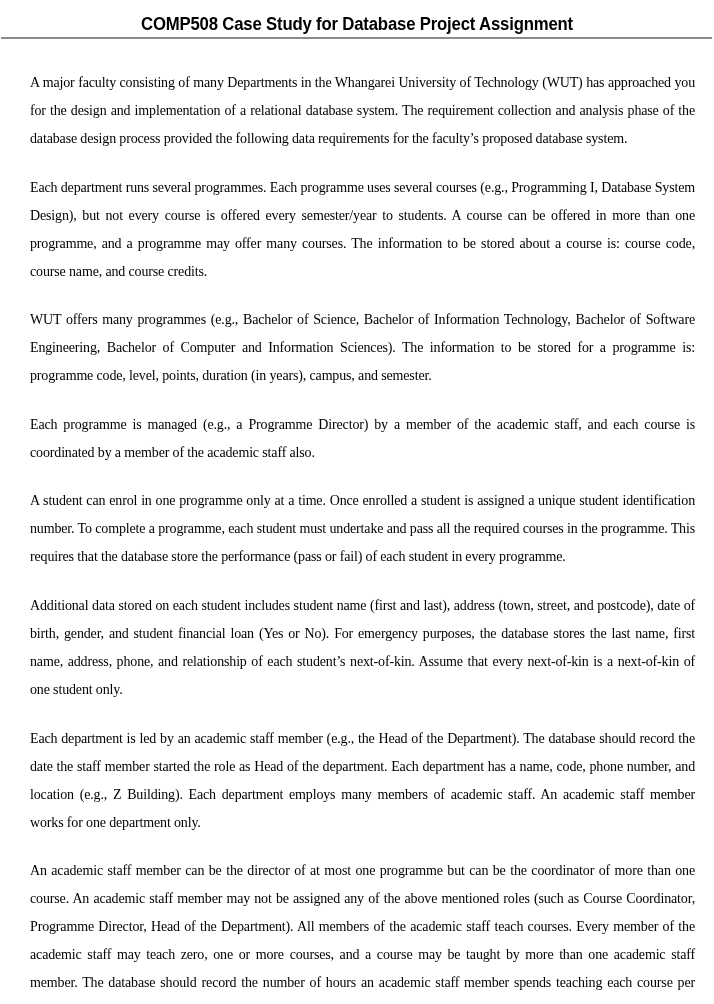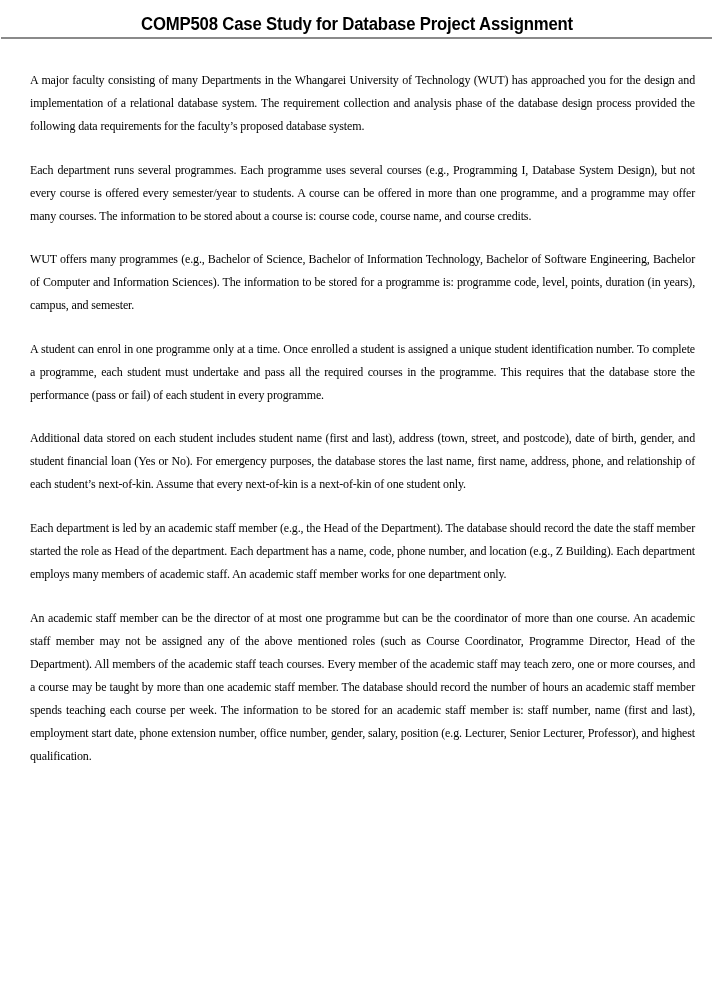--- a/index.html
+++ b/index.html
@@ -45,38 +45,39 @@
       background: #8a8a8a;
     }
     .content {
       position: absolute;
       left: 30px;
       top: 69px;
       width: 665px;
     }
     .para {
       font-family: "Liberation Serif", "DejaVu Serif", serif;
-      font-size: 12px;
-      line-height: 23px;
+      font-size: 14px;
+      line-height: 28px;
       text-align: justify;
       margin: 0 0 20.6px 0;
       letter-spacing: -0.15px;
       word-spacing: 0px;
       hyphens: none;
     }
   </style>
 </head>
 <body>
 
 <div class="header">
   <h1 class="title">COMP508 Case Study for Database Project Assignment</h1>
   <div class="title-rule"></div>
 </div>
 
 <div class="content">
   <p class="para">A major faculty consisting of many Departments in the Whangarei University of Technology (WUT) has approached you for the design and implementation of a relational database system. The requirement collection and analysis phase of the database design process provided the following data requirements for the faculty’s proposed database system.</p>
   <p class="para">Each department runs several programmes. Each programme uses several courses (e.g., Programming I, Database System Design), but not every course is offered every semester/year to students. A course can be offered in more than one programme, and a programme may offer many courses. The information to be stored about a course is: course code, course name, and course credits.</p>
   <p class="para">WUT offers many programmes (e.g., Bachelor of Science, Bachelor of Information Technology, Bachelor of Software Engineering, Bachelor of Computer and Information Sciences). The information to be stored for a programme is: programme code, level, points, duration (in years), campus, and semester.</p>
+  <p class="para">Each programme is managed (e.g., a Programme Director) by a member of the academic staff, and each course is coordinated by a member of the academic staff also.</p>
   <p class="para">A student can enrol in one programme only at a time. Once enrolled a student is assigned a unique student identification number. To complete a programme, each student must undertake and pass all the required courses in the programme. This requires that the database store the performance (pass or fail) of each student in every programme.</p>
   <p class="para">Additional data stored on each student includes student name (first and last), address (town, street, and postcode), date of birth, gender, and student financial loan (Yes or No). For emergency purposes, the database stores the last name, first name, address, phone, and relationship of each student’s next-of-kin. Assume that every next-of-kin is a next-of-kin of one student only.</p>
   <p class="para">Each department is led by an academic staff member (e.g., the Head of the Department). The database should record the date the staff member started the role as Head of the department. Each department has a name, code, phone number, and location (e.g., Z Building). Each department employs many members of academic staff. An academic staff member works for one department only.</p>
   <p class="para">An academic staff member can be the director of at most one programme but can be the coordinator of more than one course. An academic staff member may not be assigned any of the above mentioned roles (such as Course Coordinator, Programme Director, Head of the Department). All members of the academic staff teach courses. Every member of the academic staff may teach zero, one or more courses, and a course may be taught by more than one academic staff member. The database should record the number of hours an academic staff member spends teaching each course per week. The information to be stored for an academic staff member is: staff number, name (first and last), employment start date, phone extension number, office number, gender, salary, position (e.g. Lecturer, Senior Lecturer, Professor), and highest qualification.</p>
 </div>
 
 </body></html>

